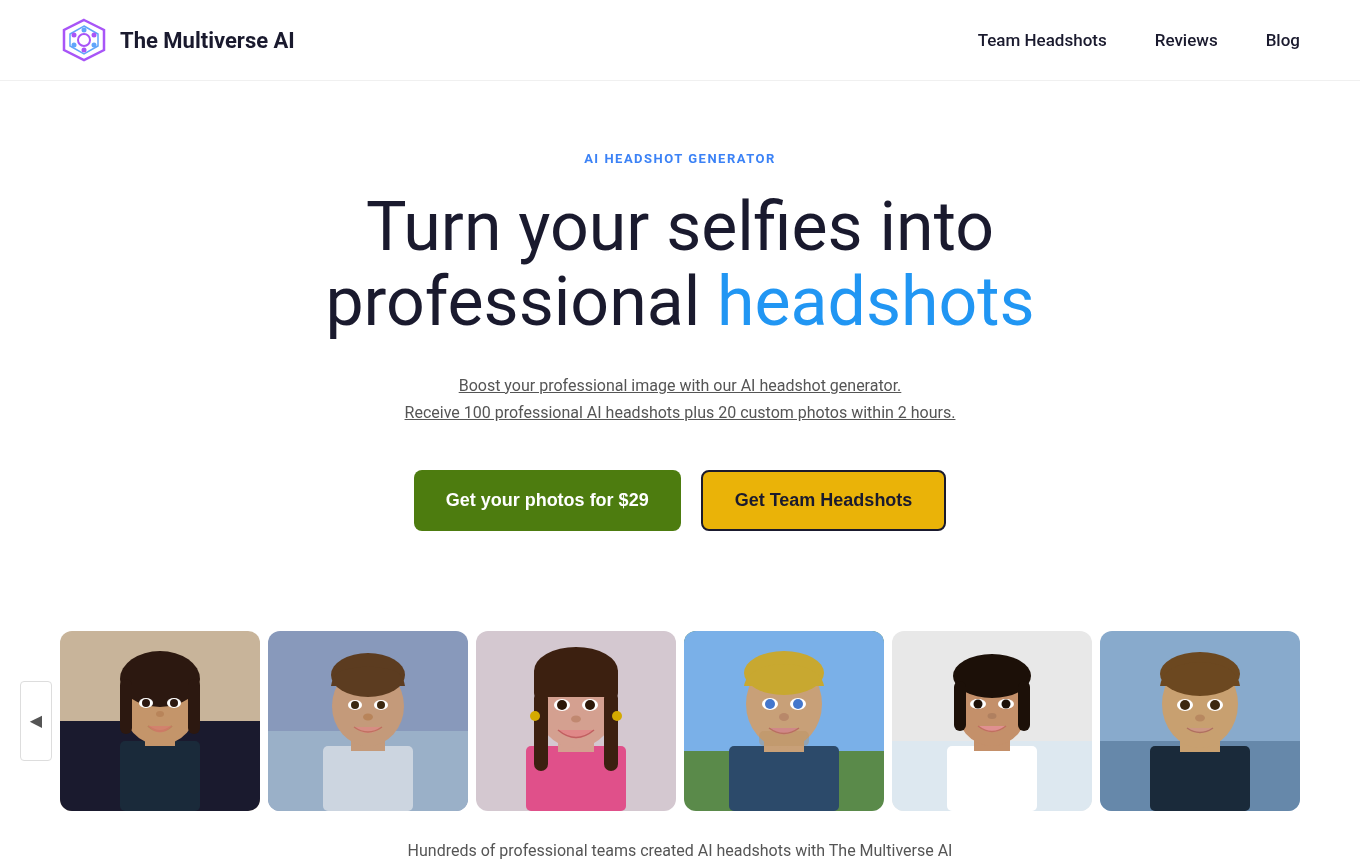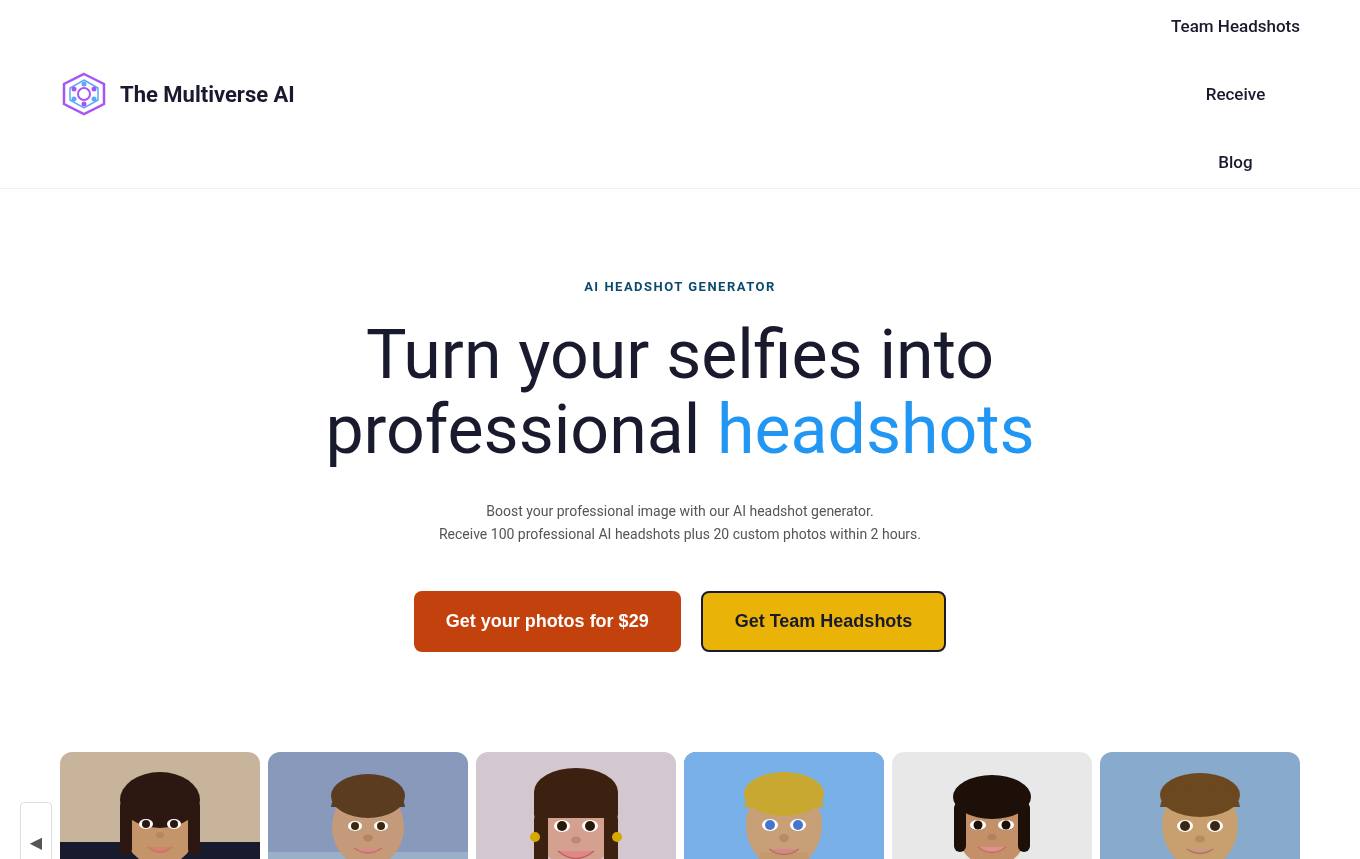--- a/index.html
+++ b/index.html
@@ -32,81 +32,80 @@
     }
 
     .nav-brand {
       font-size: 22px;
       font-weight: 700;
       color: #1a1a2e;
     }
 
     .nav-links {
       display: flex;
-      align-items: center;
+      align-items: flex-end;
       gap: 48px;
-      flex-direction: column;
     }
 
     .nav-link {
       font-size: 17px;
       font-weight: 500;
       color: #1a1a2e;
       text-decoration: none;
       cursor: pointer;
     }
 
     
     .hero {
       text-align: center;
       padding: 70px 40px 40px;
     }
 
     .hero-badge {
       font-size: 13px;
       font-weight: 700;
       letter-spacing: 1.5px;
-      color: #0c4a6e;
+      color: #3b82f6;
       margin-bottom: 24px;
       display: block;
-      margin-top: 20px;
     }
 
     .hero-title {
       font-size: 68px;
       font-weight: 400;
       line-height: 1.1;
       color: #1a1a2e;
       margin-bottom: 32px;
       max-width: 800px;
       margin-left: auto;
       margin-right: auto;
     }
 
     .hero-title .highlight {
       color: #2196f3;
     }
 
     .hero-subtitle {
-      font-size: 14px;
+      font-size: 16px;
       color: #555;
       line-height: 1.7;
       margin-bottom: 44px;
+      text-decoration: underline;
     }
 
     
     .button-group {
       display: flex;
       justify-content: center;
       gap: 20px;
       margin-bottom: 60px;
     }
 
     .btn-primary {
-      background: #c2410c;
+      background: #4d7c0f;
       color: #fff;
       border: none;
       border-radius: 8px;
       padding: 18px 32px;
       font-size: 18px;
       font-weight: 600;
       cursor: pointer;
       text-decoration: none;
     }
 
@@ -195,21 +194,21 @@
       <circle cx="34" cy="19" r="2.5" fill="#a855f7"></circle>
       <circle cx="34" cy="29" r="2.5" fill="#60a5fa"></circle>
       <circle cx="24" cy="34" r="2.5" fill="#a855f7"></circle>
       <circle cx="14" cy="29" r="2.5" fill="#60a5fa"></circle>
       <circle cx="14" cy="19" r="2.5" fill="#a855f7"></circle>
     </svg>
     <span class="nav-brand">The Multiverse AI</span>
   </a>
   <div class="nav-links">
     <a class="nav-link" href="#">Team Headshots</a>
-    <a class="nav-link" href="#">Receive</a>
+    <a class="nav-link" href="#">Reviews</a>
     <a class="nav-link" href="#">Blog</a>
   </div>
 </nav>
 
 <section class="hero">
   <span class="hero-badge">AI HEADSHOT GENERATOR</span>
   <h1 class="hero-title">
     <span>Turn your selfies into</span><br>
     <span>professional </span><span class="highlight">headshots</span>
   </h1>

